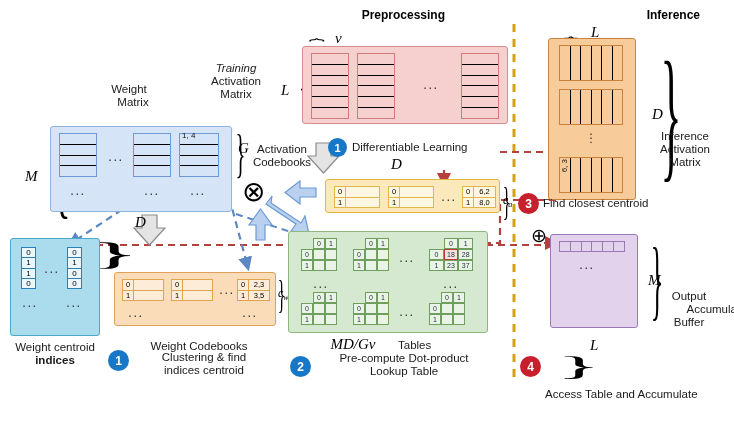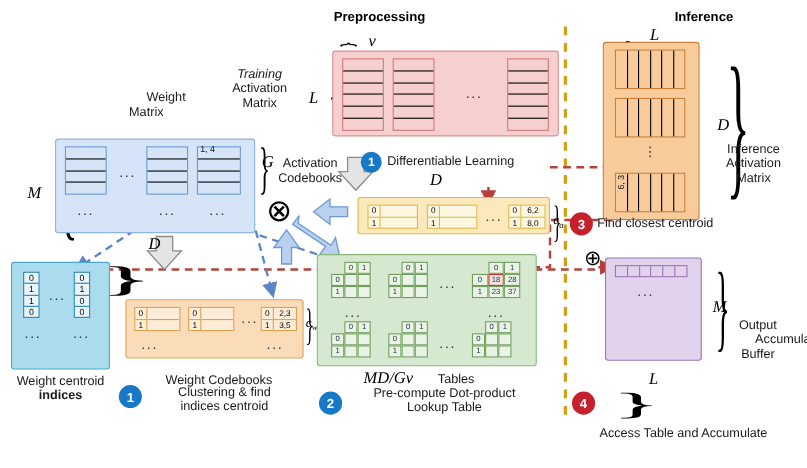--- a/index.html
+++ b/index.html
@@ -1,20 +1,20 @@
 <!DOCTYPE html>
 <html><head>
 <meta charset="utf-8">
 <style>
   html,body{margin:0;padding:0;background:#ffffff;}
   body{width:734px;height:425px;position:relative;overflow:hidden;
        font-family:"Liberation Sans",sans-serif;color:#000;}
   .abs{position:absolute;}
   .lbl{font-size:11.5px;line-height:13px;text-align:center;color:#1a1a1a;}
-  .hdr{font-size:12px;font-weight:bold;text-align:center;}
+  .hdr{font-size:12px;font-weight:bold;text-align:right;}
   .mth{font-family:"Liberation Serif",serif;font-style:italic;font-size:15px;}
   .mth-sm{font-family:"Liberation Serif",serif;font-style:italic;font-size:11px;}
 
   
   .panel{box-sizing:border-box;border:1px solid;border-radius:3px;}
   .pink{background:#f6cfcf;border-color:#d98e8e;}
   .blue{background:#d5e4f7;border-color:#8fb4e0;}
   .cyan{background:#aadcee;border-color:#4aa8cc;}
   .yellow{background:#fbe9bc;border-color:#e0b84a;}
   .orange-cb{background:#fbdcb9;border-color:#e2a158;}
@@ -150,21 +150,21 @@
   <div class="abs rows pinkline" style="left:158px;top:6px;width:38px;height:66px;">
     <i></i>
       <i></i>
       <i></i>
       <i></i>
       <i></i>
       <i></i>
   </div>
 </div>
 
-<div class="abs lbl" style="left:106px;top:83px;width:90px;">Weight</div>
+<div class="abs lbl" style="left:84px;top:83px;width:90px;">Weight</div>
 <div class="abs lbl" style="left:88px;top:96px;width:90px;">Matrix</div>
 
 <div class="abs mth" style="left:25px;top:168px;">M</div>
 <div class="abs brc" style="left:38px;top:124px;font-size:98px;transform:scaleX(.4);">{</div>
 
 <div class="abs panel blue" style="left:50px;top:126px;width:182px;height:86px;">
   <div class="abs rows blueline" style="left:8px;top:6px;width:38px;height:44px;">
       <i></i>
       <i></i>
       <i></i>

